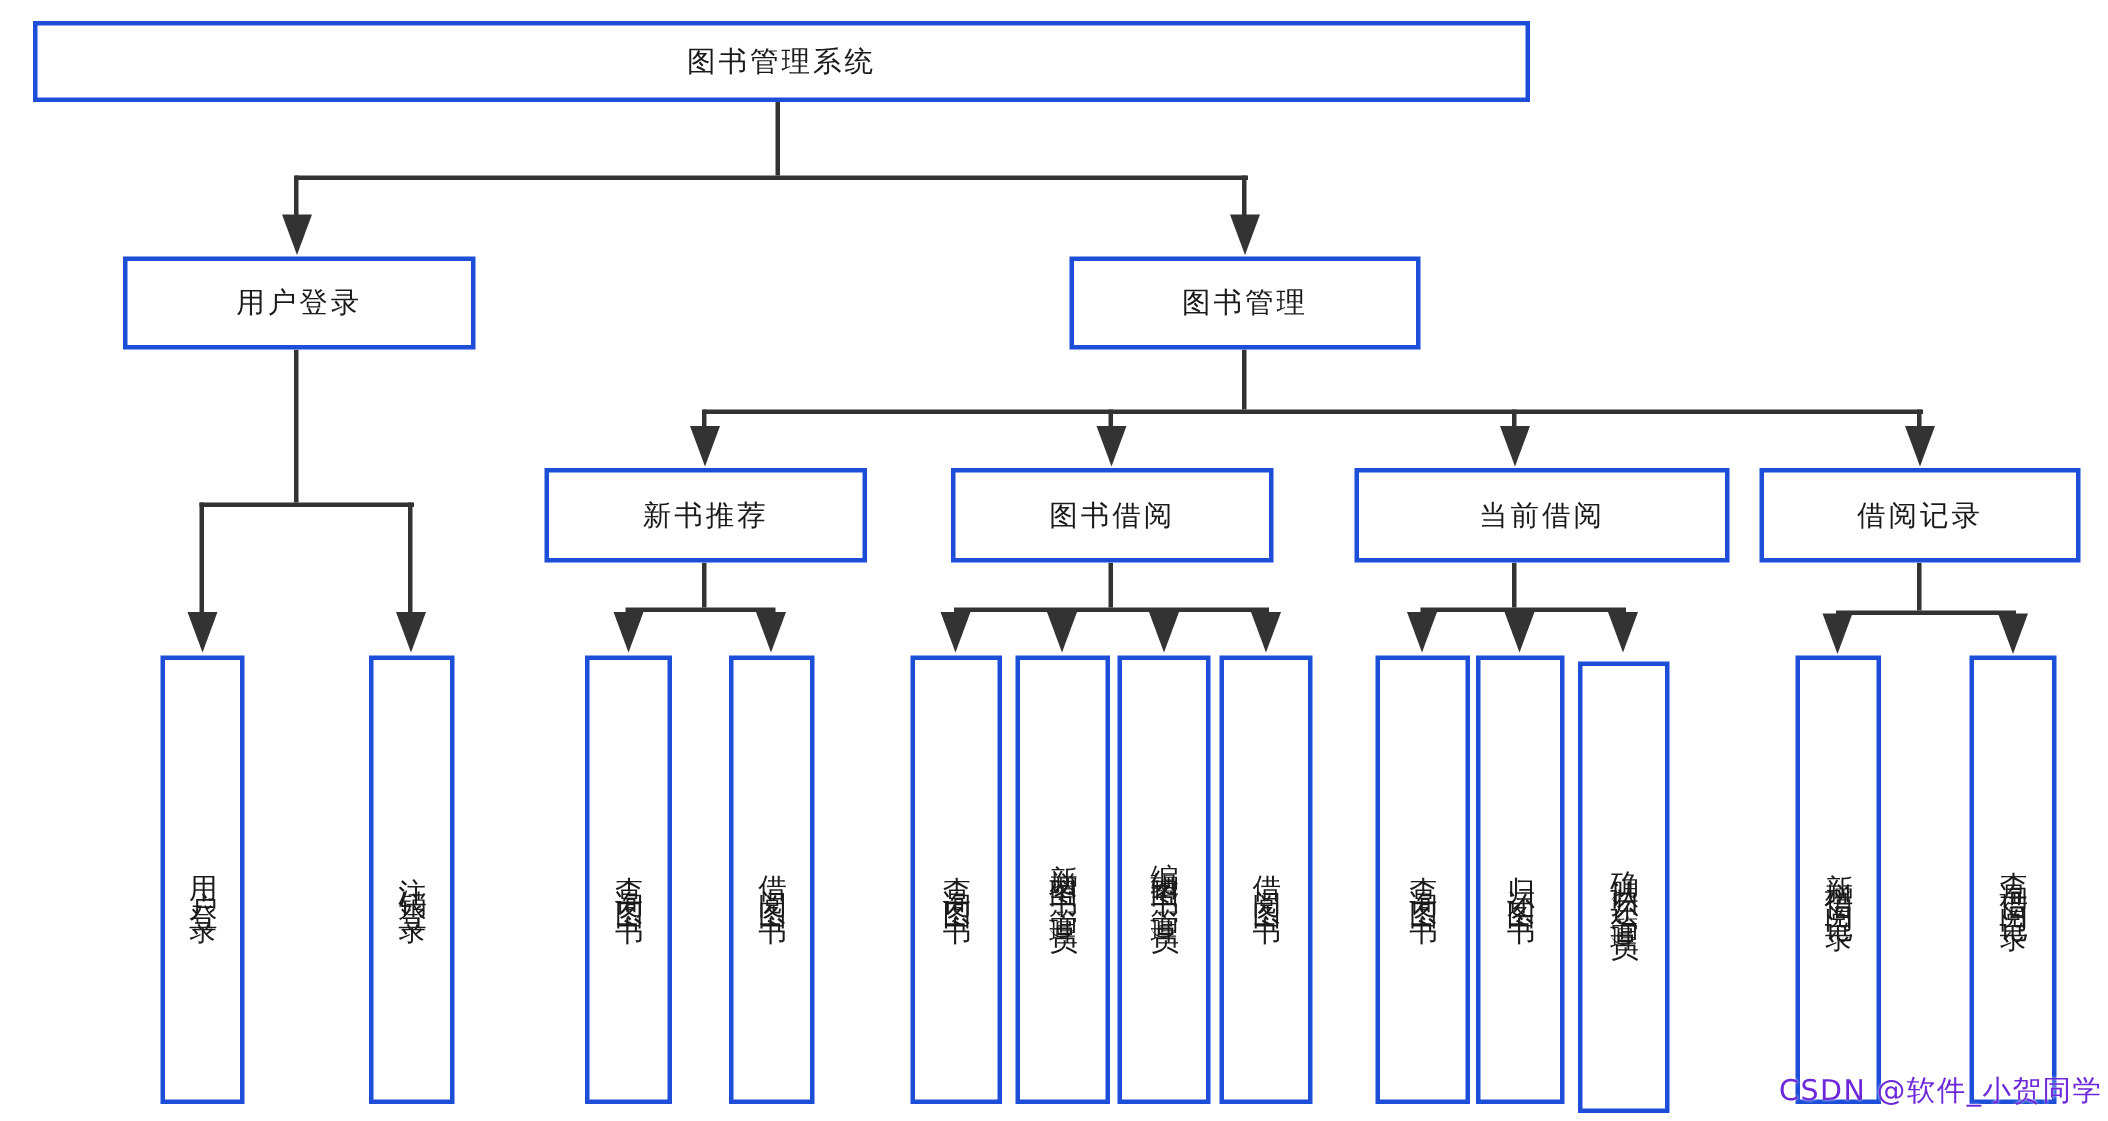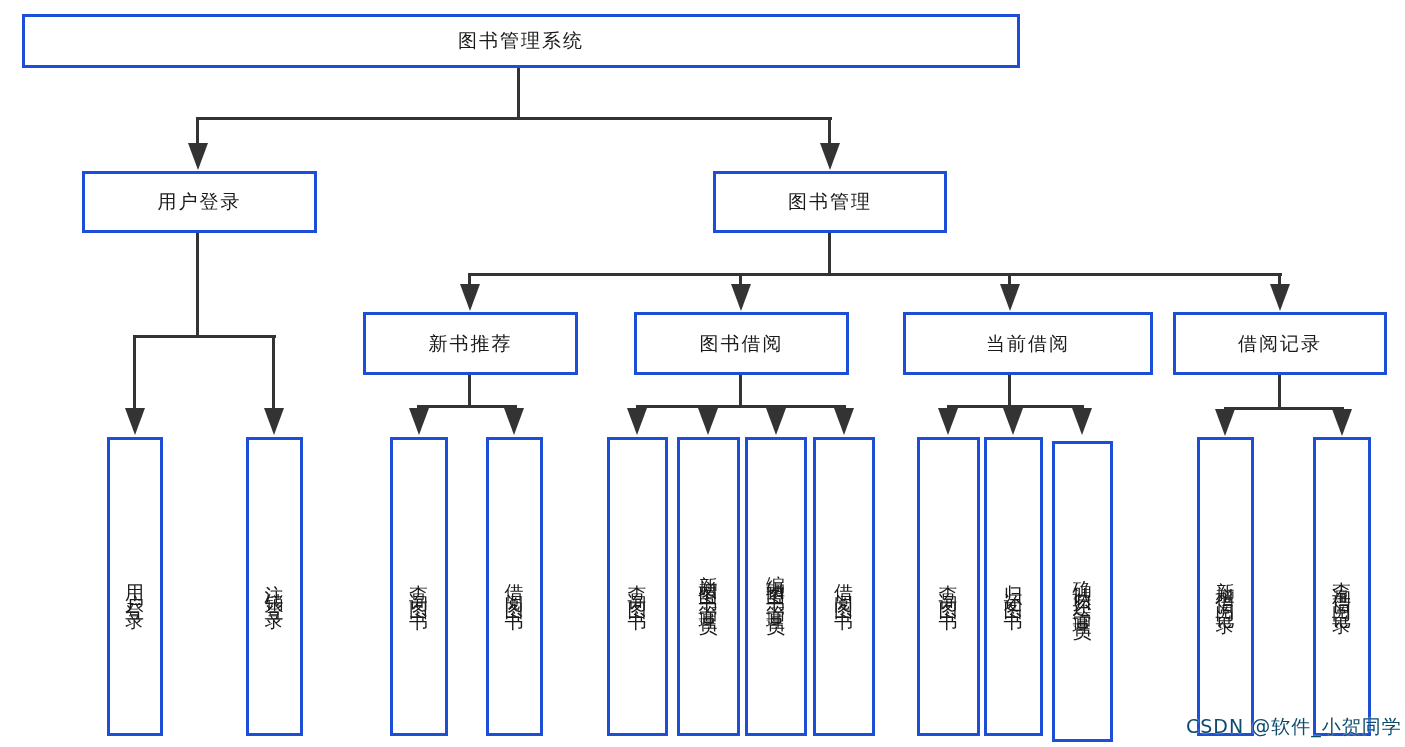--- a/index.html
+++ b/index.html
@@ -20,21 +20,21 @@
   }
   .vl { position:absolute; width:3px; background:#333333; z-index:1; }
   .hl { position:absolute; height:3px; background:#333333; z-index:1; }
   .ar {
     position:absolute; width:0; height:0; z-index:1;
     border-left:10px solid transparent; border-right:10px solid transparent;
     border-top:27px solid #333333;
   }
   .watermark {
     position:absolute; left:1186px; top:714px; z-index:5;
-    font-size:19px; color:#0c4a6e; letter-spacing:1px; white-space:nowrap;
+    font-size:19px; color:#6d28d9; letter-spacing:1px; white-space:nowrap;
     text-shadow:0 0 2px #ffffff;
   }
 </style>
 </head>
 <body>
 
 <div class="canvas">
 
   <div class="box" style="left:22px; top:14px; width:998px; height:54px;">图书管理系统</div>
 

